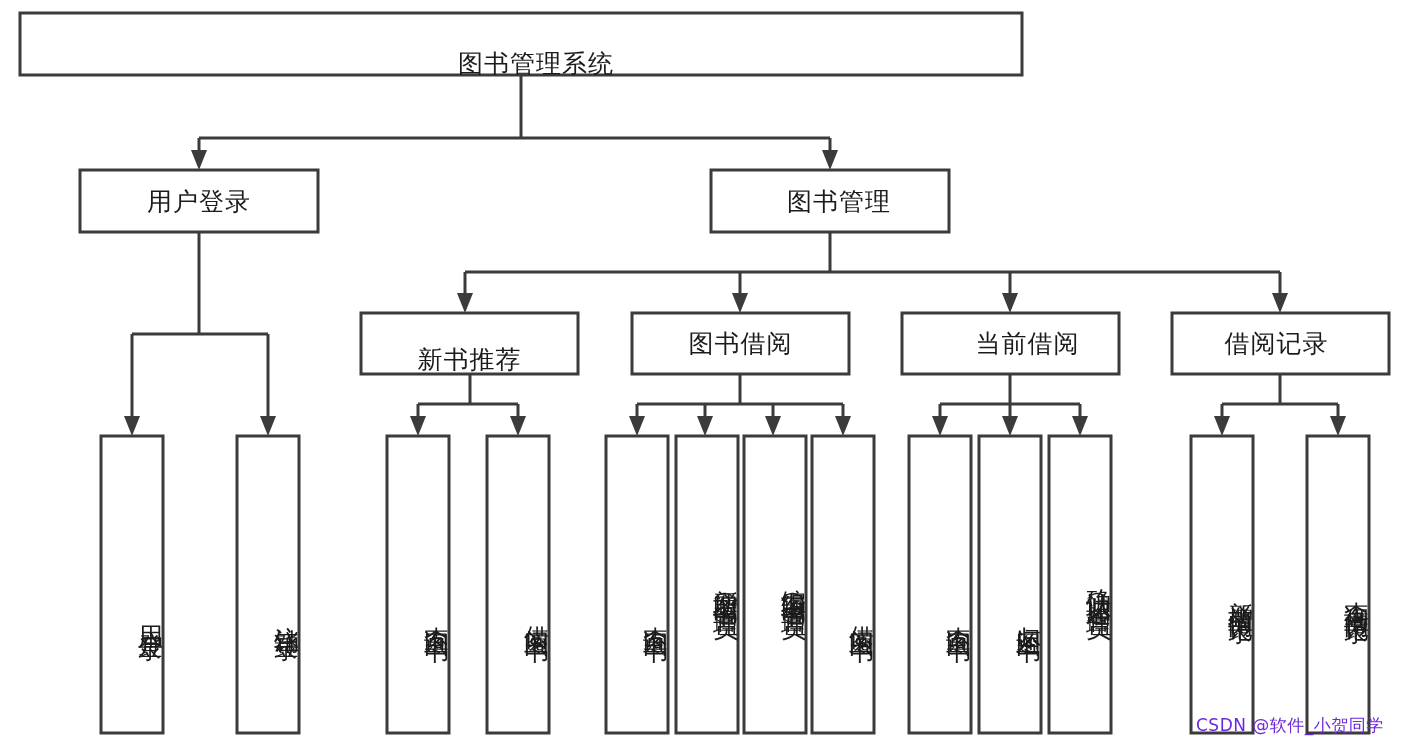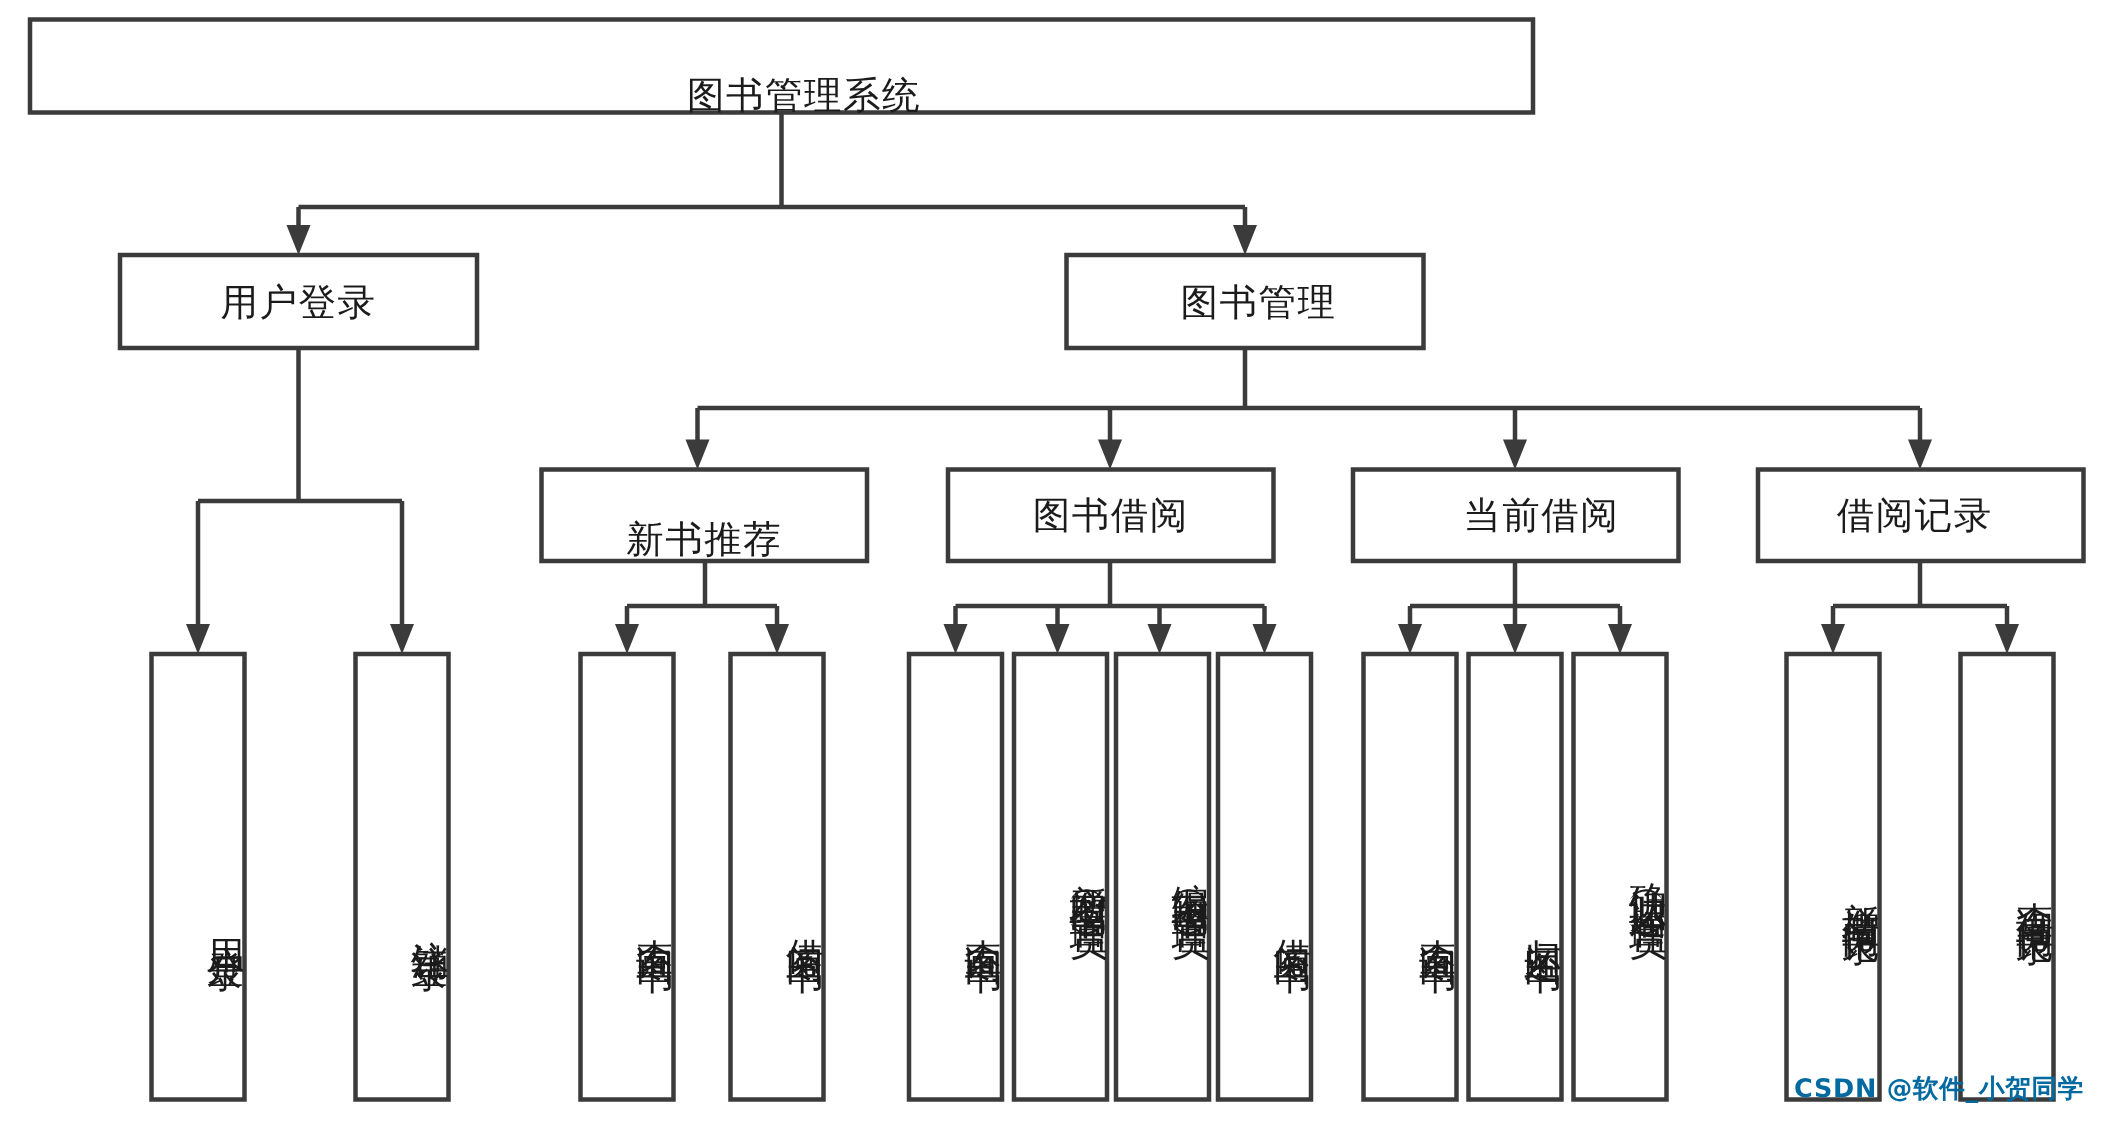--- a/index.html
+++ b/index.html
@@ -61,25 +61,24 @@
     color: #1b1b1b;
     writing-mode: vertical-rl;
     text-orientation: upright;
     letter-spacing: 4px;
     line-height: 1;
     pointer-events: none;
   }
   .watermark {
     position: absolute;
     font-size: 17px;
-    color: #0369a1;
+    color: #6d28d9;
     letter-spacing: 0.5px;
     white-space: nowrap;
     font-family: "DejaVu Sans", "Liberation Sans", sans-serif;
-    font-weight: bold;
   }
 </style>
 </head>
 <body>
 
 <div id="diagram-root">
 
   <svg id="tree-svg" viewBox="0 0 1405 747">
 
     <g>

